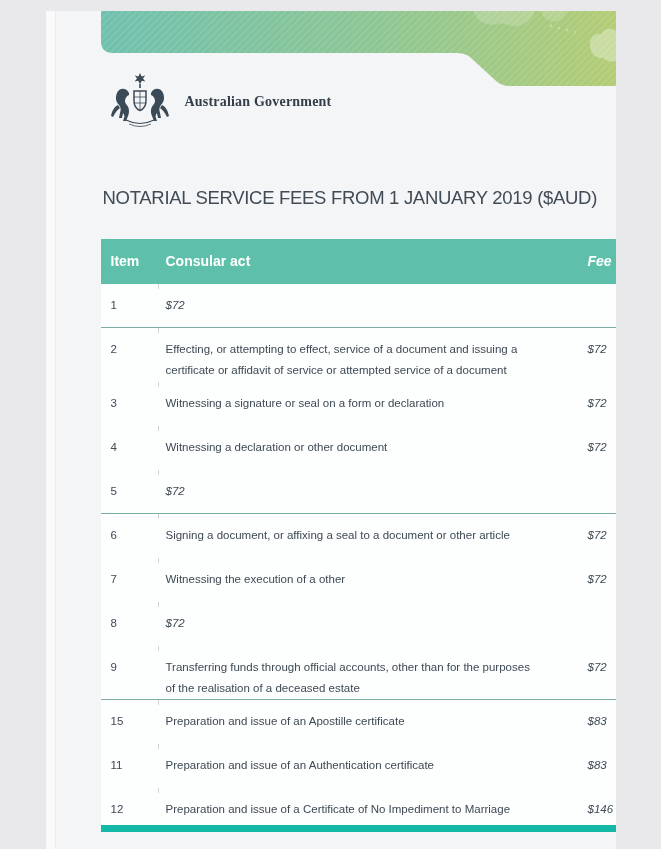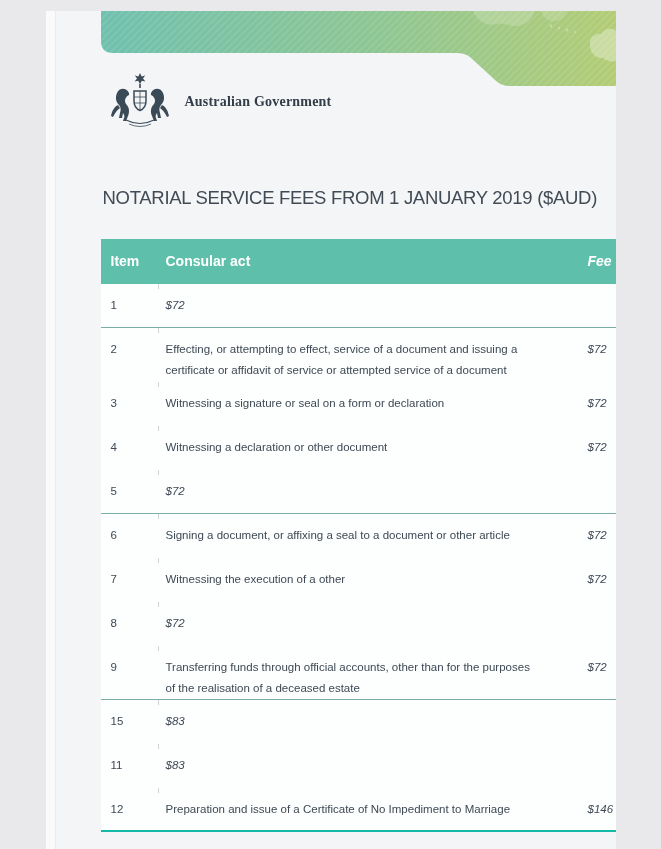--- a/index.html
+++ b/index.html
@@ -47,21 +47,21 @@
     display:flex;height:45px;align-items:center;
     background:#5ec0aa;color:#ffffff;font-weight:700;font-size:14px;
   }
   .trow{
     position:relative;
     display:flex;min-height:44px;box-sizing:border-box;
     padding-top:11px;background:#fdfefe;
     border-bottom:1px solid transparent;
   }
   .trow.group-end{border-bottom:1px solid #79afa4;}
-  .trow.group-end:last-child{border-bottom:2px solid #14b8a6;}
+  .trow.group-end:last-child{border-bottom:7px solid #14b8a6;}
   .cell{box-sizing:border-box;line-height:21px;}
   .col-item{width:57px;padding-left:10px;flex:0 0 auto;}
   .col-act{flex:1 1 auto;padding-left:8px;padding-right:38px;}
   .col-fee{width:76px;padding-left:8px;flex:0 0 auto;font-style:italic;}
   .thead .cell{line-height:45px;padding-top:0;}
   .tick{
     position:absolute;left:57px;top:0;width:1px;height:5px;
     background:#c6cfce;opacity:.85;
   }
 </style>
@@ -199,26 +199,28 @@
   <div class="trow group-end">
     <div class="tick"></div>
     <div class="cell col-item">9</div>
     <div class="cell col-act">Transferring funds through official accounts, other than for the purposes of the realisation of a deceased estate</div>
     <div class="cell col-fee">$72</div>
   </div>
 
   <div class="trow">
     <div class="tick"></div>
     <div class="cell col-item">15</div>
+    <div class="cell col-act">Preparation and issue of an Apostille certificate</div>
     <div class="cell col-fee">$83</div>
   </div>
 
   <div class="trow">
     <div class="tick"></div>
     <div class="cell col-item">11</div>
+    <div class="cell col-act">Preparation and issue of an Authentication certificate</div>
     <div class="cell col-fee">$83</div>
   </div>
 
   <div class="trow group-end">
     <div class="tick"></div>
     <div class="cell col-item">12</div>
     <div class="cell col-act">Preparation and issue of a Certificate of No Impediment to Marriage</div>
     <div class="cell col-fee">$146</div>
   </div>
 </div>

